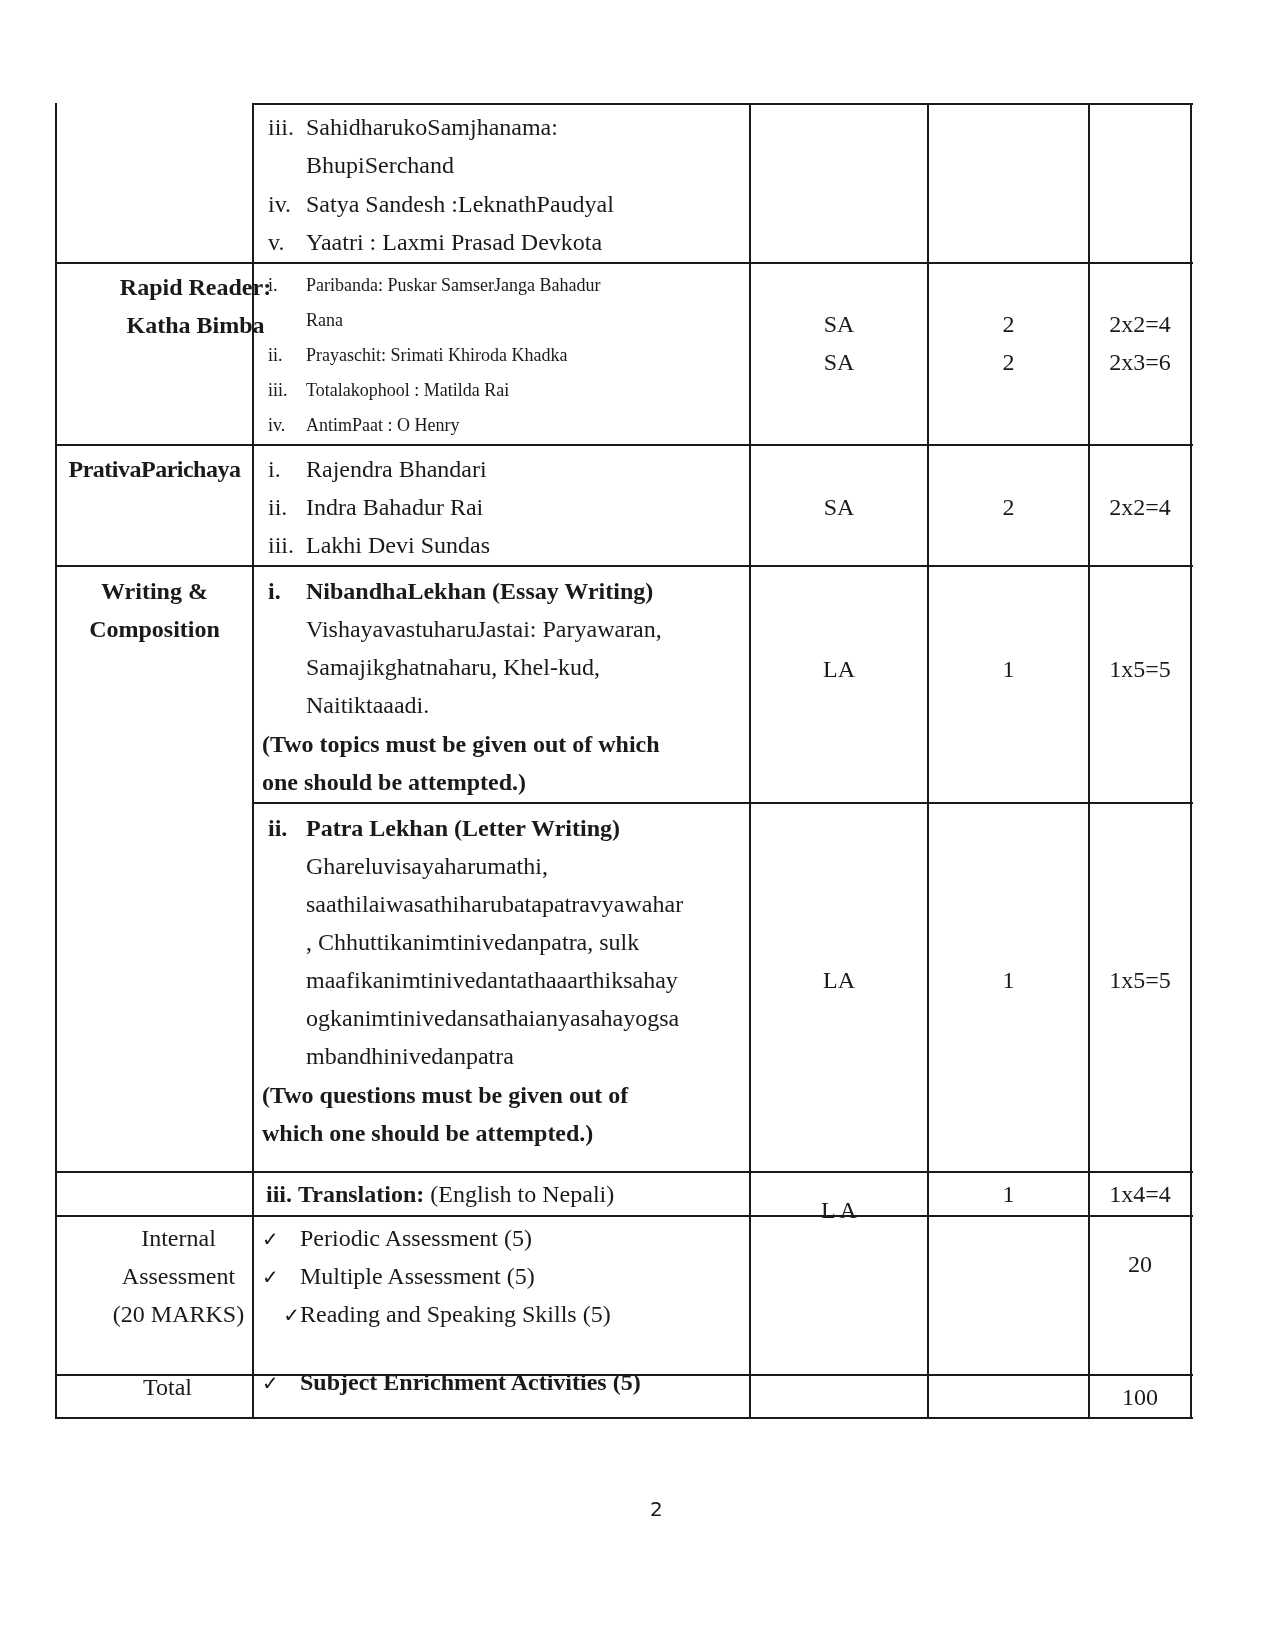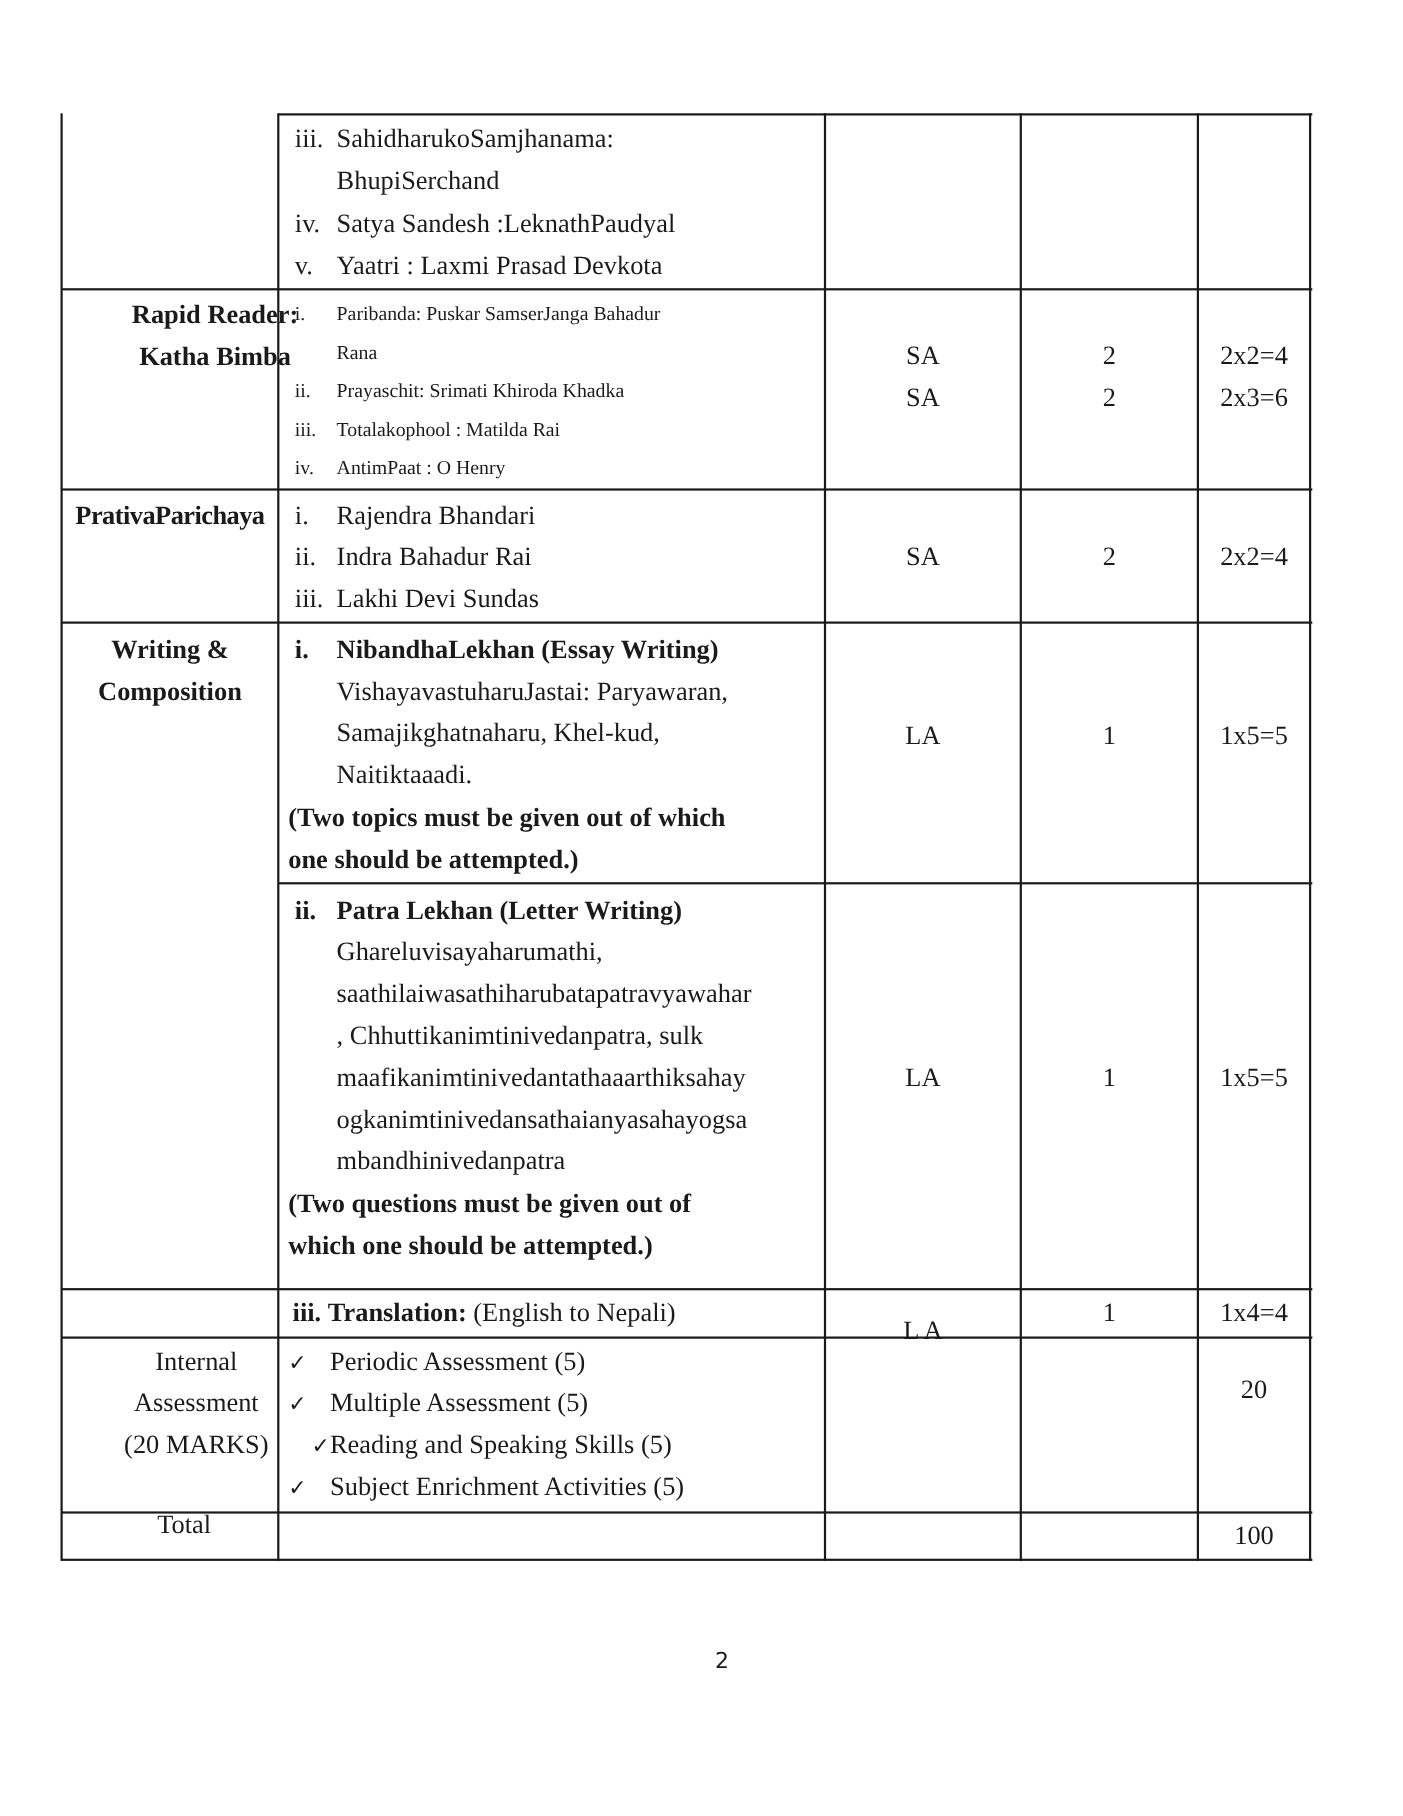--- a/index.html
+++ b/index.html
@@ -149,21 +149,21 @@
   </div>
   <div class="txt" style="left:262px; top:1219px;">
     <span class="check">✓</span><span>Periodic Assessment (5)</span>
   </div>
   <div class="txt" style="left:262px; top:1257px;">
     <span class="check">✓</span><span>Multiple Assessment (5)</span>
   </div>
   <div class="txt" style="left:262px; top:1295px;text-align:right;">
     <span class="check">✓</span><span>Reading and Speaking Skills (5)</span>
   </div>
-  <div class="txt" style="left:262px; top:1333px;">
+  <div class="txt" style="left:262px; top:1363px;font-weight:bold;">
     <span class="check">✓</span><span>Subject Enrichment Activities (5)</span>
   </div>
   <div class="txt c" style="left:1090px; width:100px; top:1219px;margin-top:26px;">20</div>
 </div>
 
 <div>
   <div class="txt c" style="left:56px; width:223px; top:1368px;">Total</div>
   <div class="txt c" style="left:1090px; width:100px; top:1378px;">100</div>
 </div>
 

